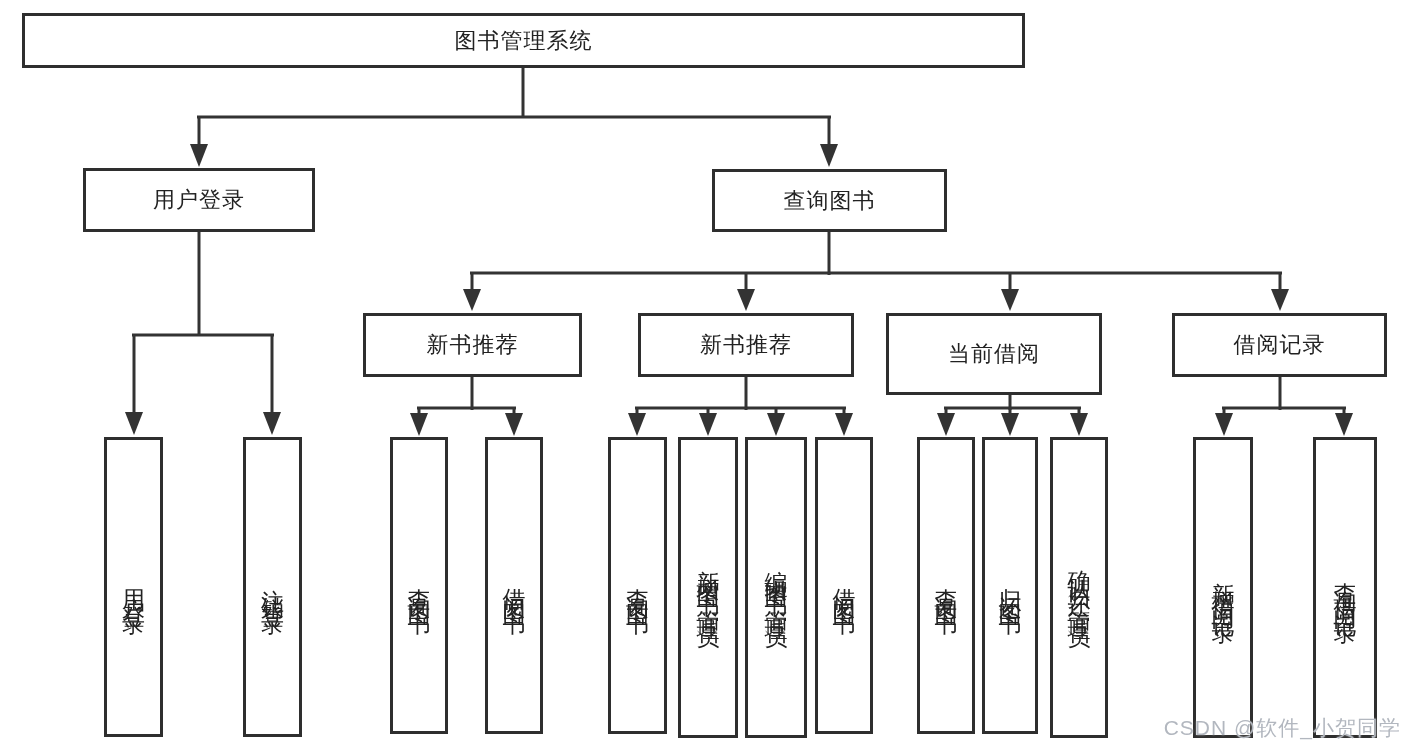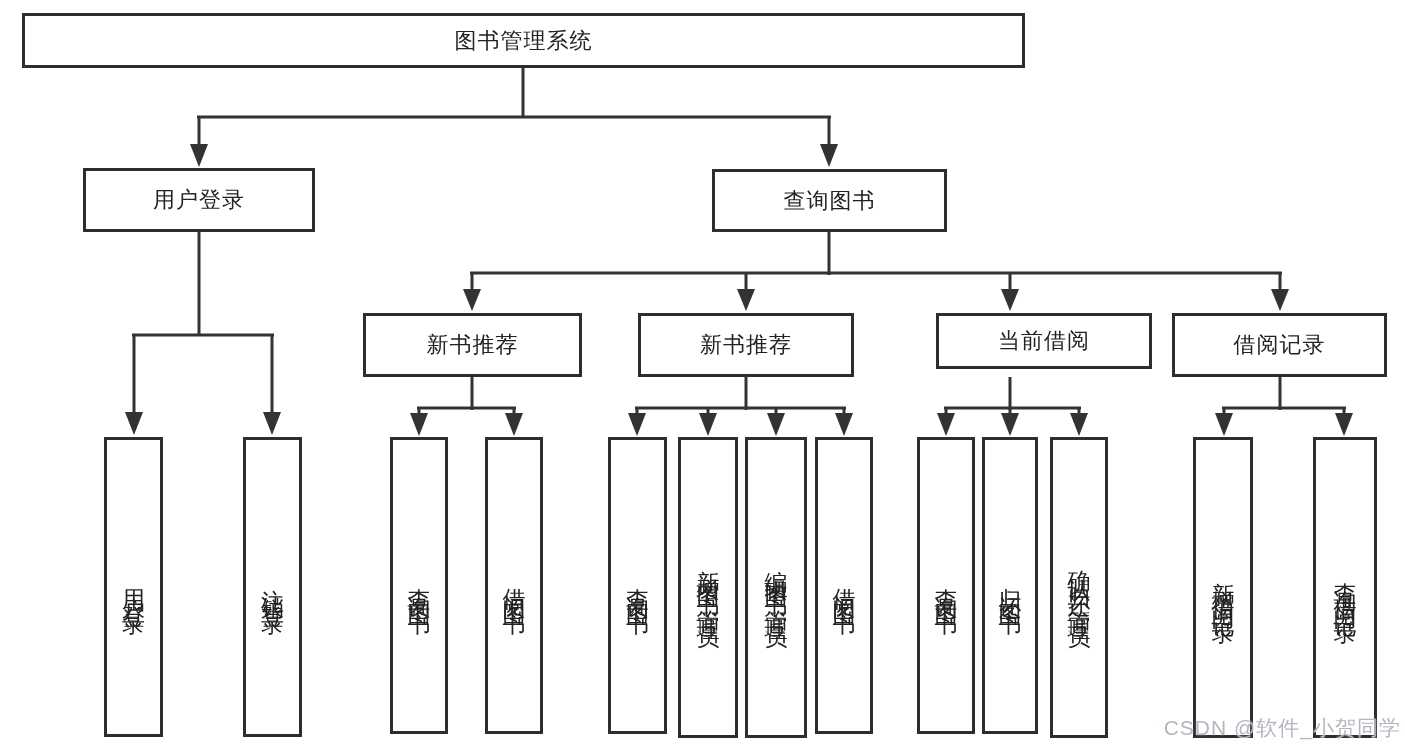--- a/index.html
+++ b/index.html
@@ -150,21 +150,21 @@
   <div class="box hbox" style="left:712px;top:169px;width:235px;height:63px;">
     <span class="lbl">查询图书</span>
   </div>
 
   <div class="box hbox" style="left:363px;top:313px;width:219px;height:64px;">
     <span class="lbl">新书推荐</span>
   </div>
   <div class="box hbox" style="left:638px;top:313px;width:216px;height:64px;">
     <span class="lbl">新书推荐</span>
   </div>
-  <div class="box hbox" style="left:936px;top:313px;width:216px;height:56px;font-family:Liberation Mono, monospace;">
+  <div class="box hbox" style="left:886px;top:313px;width:216px;height:82px;font-family:Liberation Mono, monospace;">
     <span class="lbl">当前借阅</span>
   </div>
   <div class="box hbox" style="left:1172px;top:313px;width:215px;height:64px;">
     <span class="lbl">借阅记录</span>
   </div>
 
   <div class="box vbox" style="left:104px;top:437px;width:59px;height:300px;">
     <span class="lbl">用户登录</span>
   </div>
   <div class="box vbox" style="left:243px;top:437px;width:59px;height:300px;">

